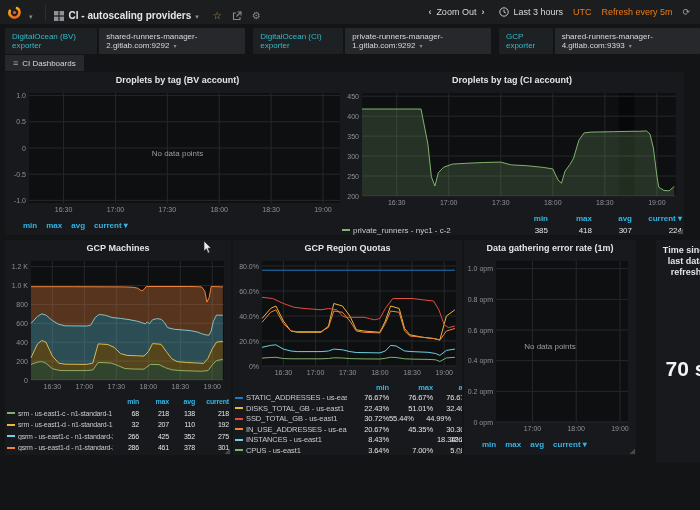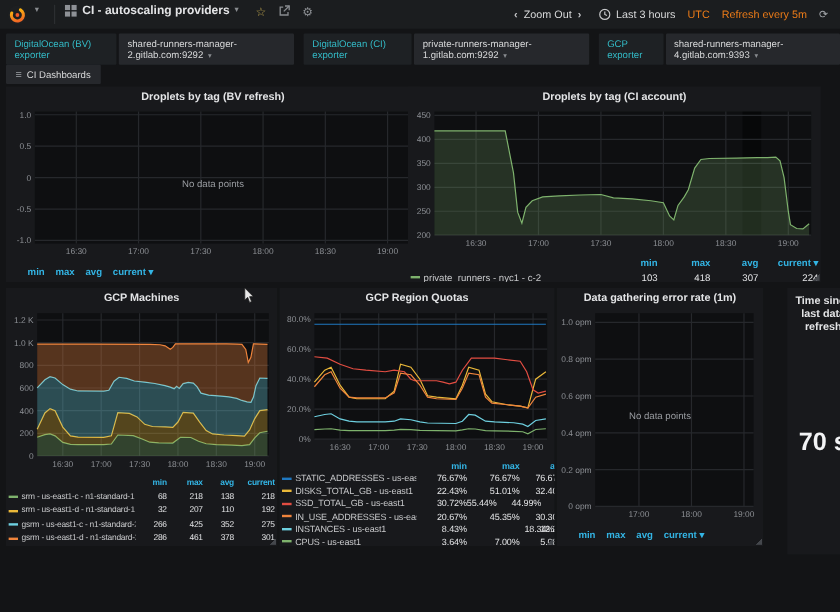--- a/index.html
+++ b/index.html
@@ -3,21 +3,21 @@
 <meta charset="utf-8">
 <style>
   *{margin:0;padding:0;box-sizing:border-box;}
   html,body{background:#131416;}
   body{font-family:"Liberation Sans",sans-serif;color:#d8d9da;-webkit-font-smoothing:antialiased;}
   #app{position:relative;width:700px;height:510px;background:#131416;overflow:hidden;}
 
   
   .navbar{position:absolute;top:0;left:0;width:700px;height:24px;background:#1b1d1f;
     display:flex;align-items:center;justify-content:space-between;padding:0 10px 0 6px;}
-  .nav-left,.nav-right{display:flex;align-items:flex-start;}
+  .nav-left,.nav-right{display:flex;align-items:flex-end;}
   .logo{display:inline-flex;width:17px;height:17px;margin-right:2px;}
   .caret{font-size:7px;color:#898c90;margin:0 4px;}
   .nav-sep{width:1px;height:16px;background:#2c2e31;margin:0 8px;}
   .grid-icon{display:inline-flex;margin-right:5px;}
   .dash-title{font-size:10px;font-weight:bold;color:#e3e4e6;}
   .nav-icon{font-size:10px;color:#898c90;margin-left:10px;cursor:pointer;display:inline-flex;align-items:center;}
   .star{color:#b9a04b;font-size:10px;}
   .nav-right span{font-size:9px;}
   .chev{font-weight:bold;color:#c7c8ca;padding:0 5px;font-size:11px;}
   .zoomout{color:#d8d9da;}
@@ -147,21 +147,21 @@
   </div>
 
   <div class="dash-links">
     <span class="dash-link-btn">
       <span class="ham">≡</span>
       <span>CI Dashboards</span>
     </span>
   </div>
 
   <div class="panel" style="left:5px;top:72px;width:345px;height:163px">
-    <div class="panel-title">Droplets by tag (BV refresh)</div>
+    <div class="panel-title">Droplets by tag (BV account)</div>
     <div class="chart-wrap">
       <svg width="341" height="127" viewBox="0 0 341 127">
           <rect x="22" y="6" width="313" height="110" fill="#0e0f11"></rect>
           <line x1="56.58563535911602" x2="56.58563535911602" y1="6" y2="116" stroke="#26282c" stroke-width="1"></line>
           <text x="56.58563535911602" y="125" text-anchor="middle" class="tick">16:30</text>
           <line x1="108.46408839779006" x2="108.46408839779006" y1="6" y2="116" stroke="#26282c" stroke-width="1"></line>
           <text x="108.46408839779006" y="125" text-anchor="middle" class="tick">17:00</text>
           <line x1="160.34254143646407" x2="160.34254143646407" y1="6" y2="116" stroke="#26282c" stroke-width="1"></line>
           <text x="160.34254143646407" y="125" text-anchor="middle" class="tick">17:30</text>
           <line x1="212.22099447513813" x2="212.22099447513813" y1="6" y2="116" stroke="#26282c" stroke-width="1"></line>
@@ -231,21 +231,21 @@
           <div class="lt-cell head" style="width: 44px;">min</div>
           <div class="lt-cell head" style="width: 44px;">max</div>
           <div class="lt-cell head" style="width: 40px;">avg</div>
           <div class="lt-cell head" style="width: 50px;">current ▾</div>
         </div>
         <div class="lt-row">
           <div class="lt-label">
             <span class="swatch" style="background: rgb(126, 178, 109);"></span>
             <span>private_runners - nyc1 - c-2</span>
           </div>
-          <div class="lt-cell" style="width: 44px;">103</div>
+          <div class="lt-cell" style="width: 44px;">385</div>
           <div class="lt-cell" style="width: 44px;">418</div>
           <div class="lt-cell" style="width: 40px;">307</div>
           <div class="lt-cell" style="width: 50px;">224</div>
         </div>
       </div>
   </div>
 
   <div class="panel p-c" style="left:5px;top:240px;width:226px;height:215px">
     <div class="panel-title">GCP Machines</div>
     <div class="chart-wrap">

